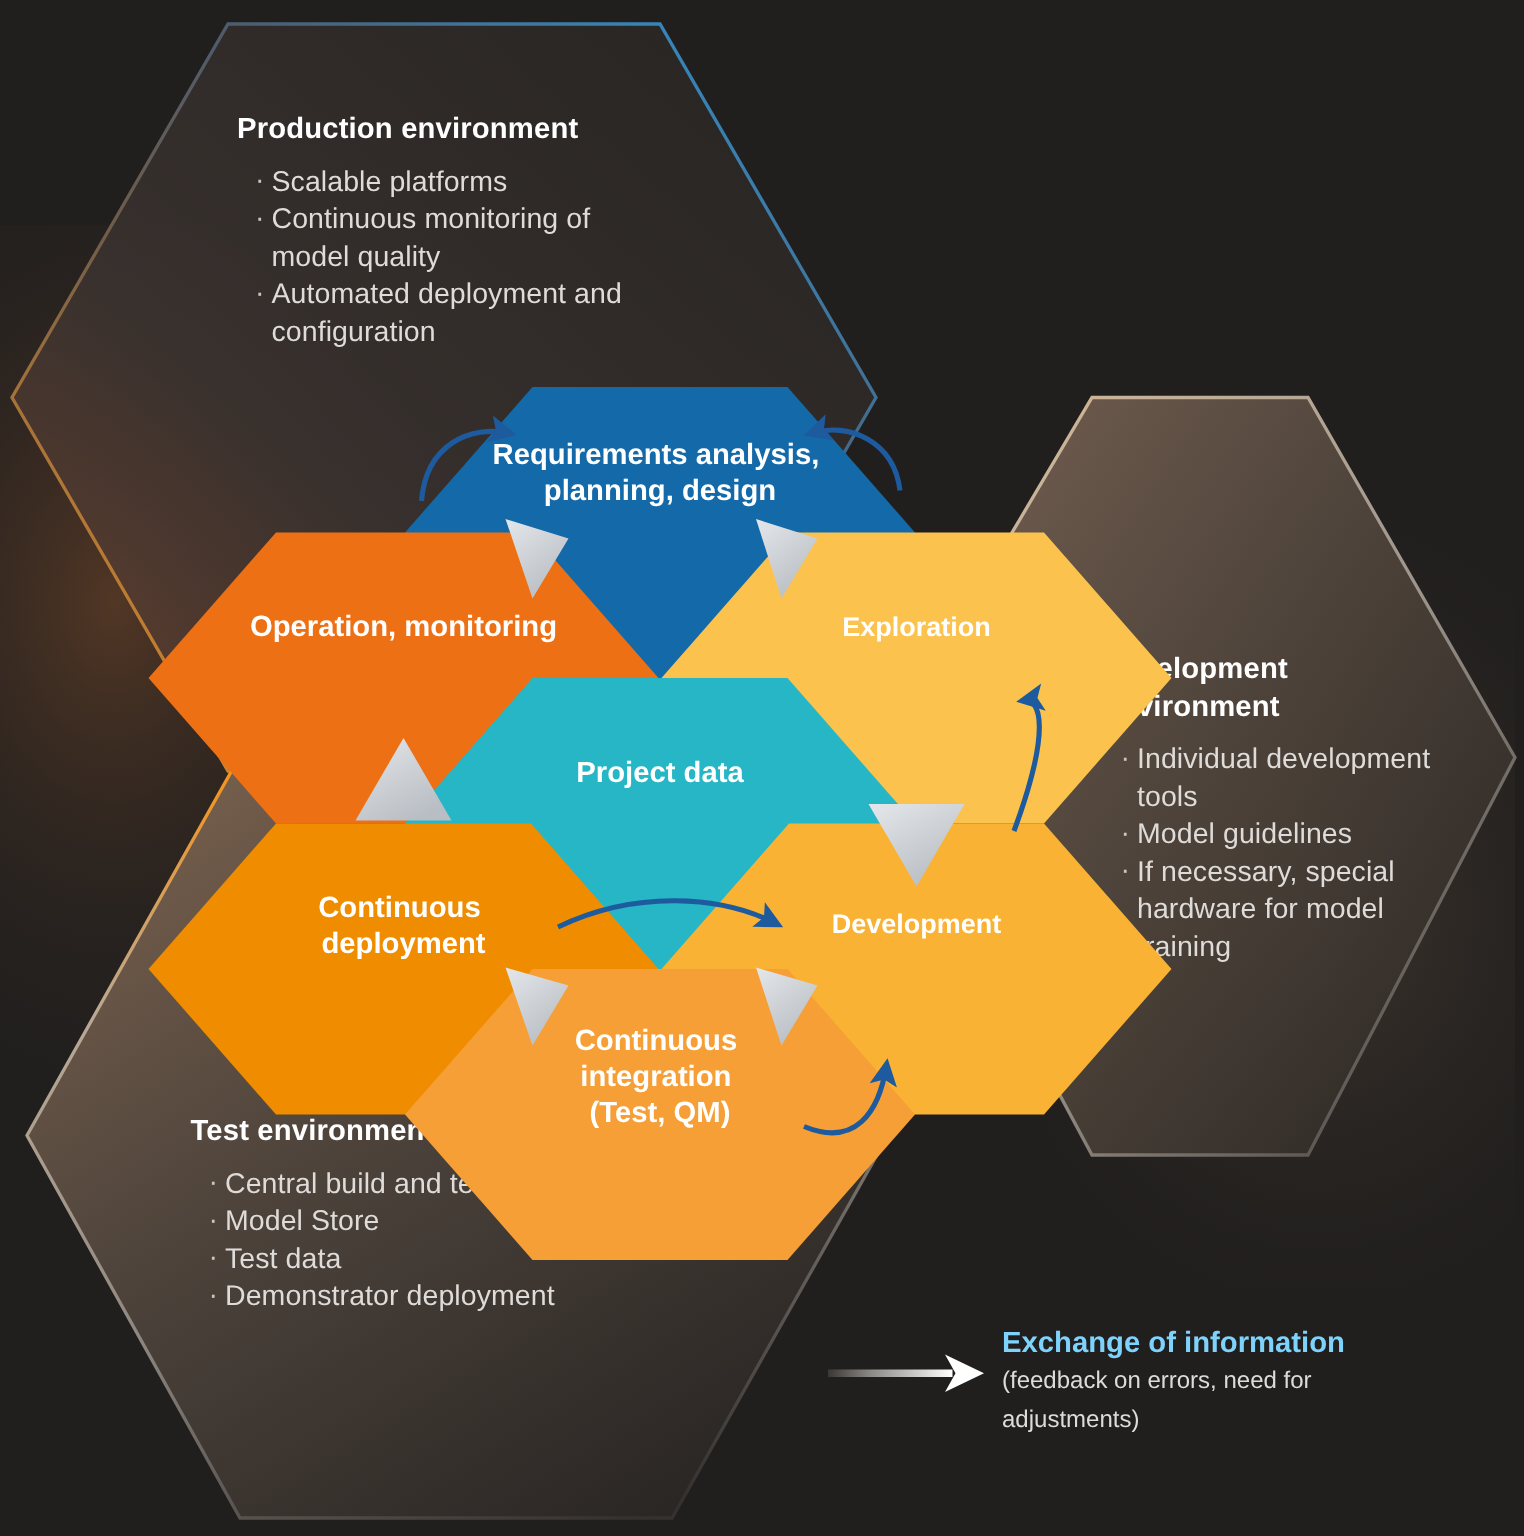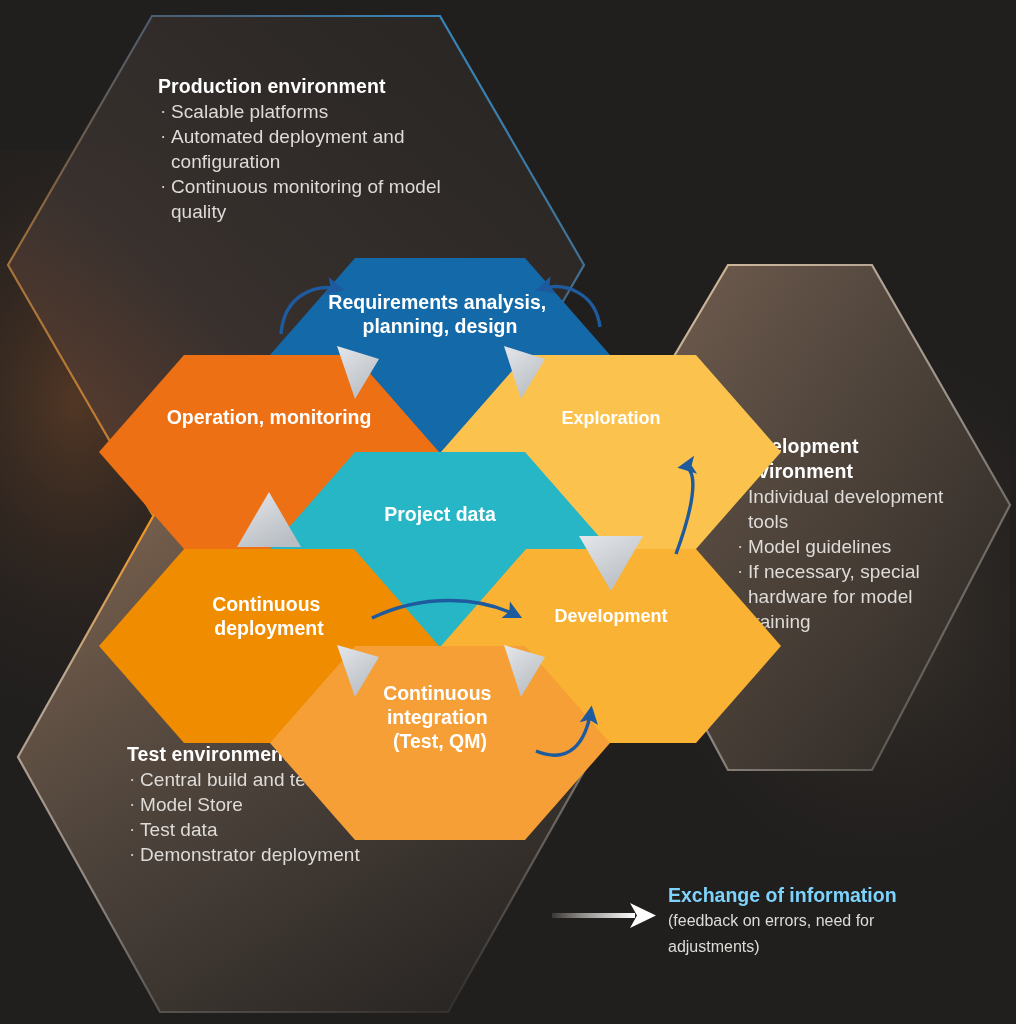--- a/index.html
+++ b/index.html
@@ -33,21 +33,21 @@
   }
   .txtblock .bhead {
     font-weight: bold;
     color: #ffffff;
     font-size: 19.5px;
     line-height: 25px;
     letter-spacing: 0.1px;
   }
   .txtblock ul {
     list-style: none;
-    margin: 0;
+    margin: 10px;
     padding: 0;
   }
   .txtblock ul li {
     font-size: 19px;
     line-height: 25px;
     color: #dedbd8;
     padding-left: 13px;
     position: relative;
     letter-spacing: 0.05px;
   }
@@ -145,22 +145,22 @@
 
     <polygon points="728,265 872,265 1010,505 872,770 728,770 586,505" fill="url(#gDevFill)" stroke="url(#gDevStroke)" stroke-width="2.2"></polygon>
 
     <polygon points="160,504 448,504 592,757 448,1012 160,1012 18,757" fill="url(#gTestFill)" stroke="url(#gTestStroke)" stroke-width="2.2"></polygon>
   </svg>
 
   <div class="txtblock" id="block-production" style="left:158px; top:74px; width:300px;">
     <div class="bhead">Production environment</div>
     <ul>
       <li>Scalable platforms</li>
+      <li>Continuous monitoring of model quality</li>
       <li>Automated deployment and configuration</li>
-      <li>Continuous monitoring of model quality</li>
     </ul>
   </div>
 
   <div class="txtblock" id="block-development" style="left:735px; top:434px; width:236px;">
     <div class="bhead">Development environment</div>
     <ul>
       <li>Individual development tools</li>
       <li>Model guidelines</li>
       <li>If necessary, special hardware for model training</li>
     </ul>

